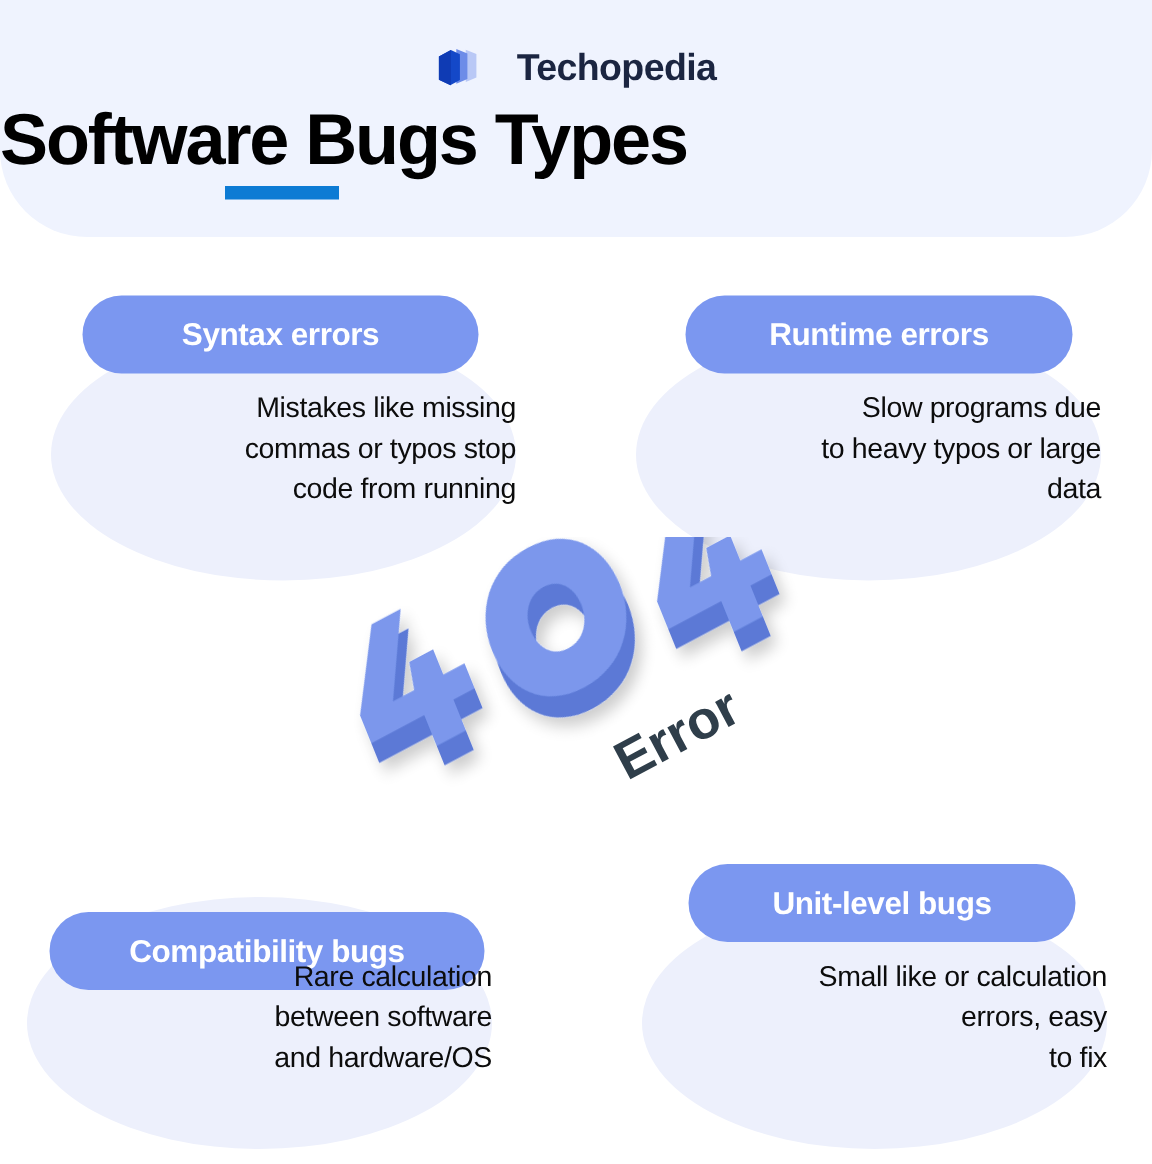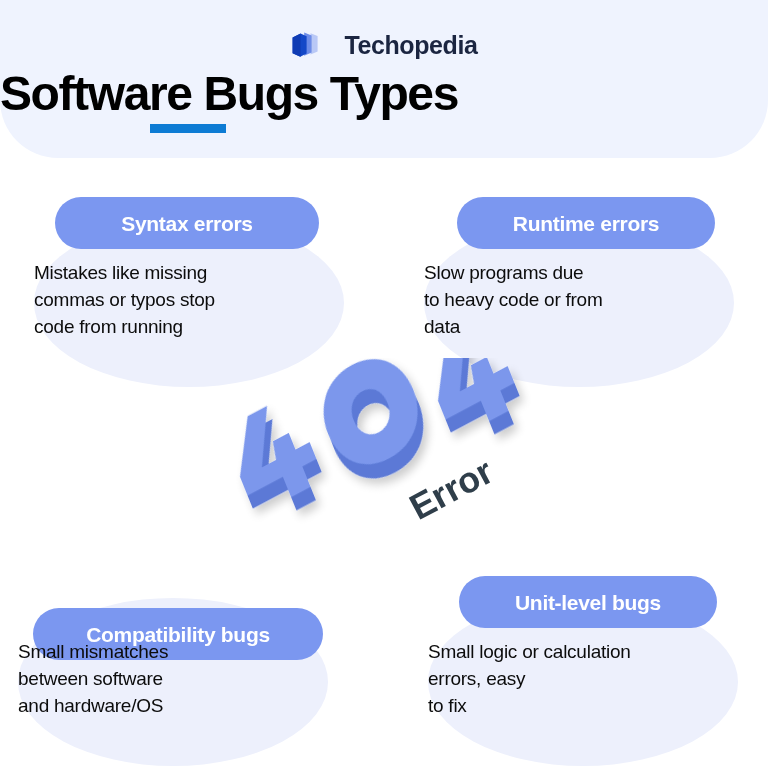--- a/index.html
+++ b/index.html
@@ -105,21 +105,21 @@
     font-size: 21px;
     font-weight: bold;
     color: #ffffff;
     letter-spacing: -0.3px;
     line-height: 1;
   }
   .card-body {
     position: absolute;
     top: 63px;
     width: 310px;
-    text-align: left;
+    text-align: right;
     font-size: 19px;
     font-weight: normal;
     color: #0c0c0c;
     line-height: 1.42;
     letter-spacing: -0.25px;
     white-space: pre-line;
   }
 
   
   #card-syntax        { left: 34px;  top: 197px; }
@@ -172,21 +172,21 @@
 commas or typos stop
 code from running</div>
   </div>
 
   <div class="card" id="card-runtime">
     <div class="card-ellipse"></div>
     <div class="card-pill">
       <span class="card-pill-label">Runtime errors</span>
     </div>
     <div class="card-body">Slow programs due
-to heavy code or from
+to heavy typos or large
 data</div>
   </div>
 
   <div class="graphic-404">
     <svg viewBox="0 0 340 200" width="340" height="200" xmlns="http://www.w3.org/2000/svg">
       <defs>
         <filter id="softshadow" x="-30%" y="-30%" width="160%" height="160%">
           <feGaussianBlur in="SourceAlpha" stdDeviation="5"></feGaussianBlur>
           <feOffset dx="2" dy="7" result="off"></feOffset>
           <feComponentTransfer>
@@ -224,28 +224,28 @@
 
       <text x="243" y="142" transform="rotate(-28 243 142)" font-family="Liberation Sans, sans-serif" font-size="36" font-weight="bold" fill="#2f3e4a" text-anchor="middle">Error</text>
     </svg>
   </div>
 
   <div class="card" id="card-compatibility">
     <div class="card-ellipse"></div>
     <div class="card-pill">
       <span class="card-pill-label">Compatibility bugs</span>
     </div>
-    <div class="card-body">Small mismatches
+    <div class="card-body">Rare calculation
 between software
 and hardware/OS</div>
   </div>
 
   <div class="card" id="card-unit">
     <div class="card-ellipse"></div>
     <div class="card-pill">
       <span class="card-pill-label">Unit-level bugs</span>
     </div>
-    <div class="card-body">Small logic or calculation
+    <div class="card-body">Small like or calculation
 errors, easy
 to fix</div>
   </div>
 
 </div>
 
 </body></html>

